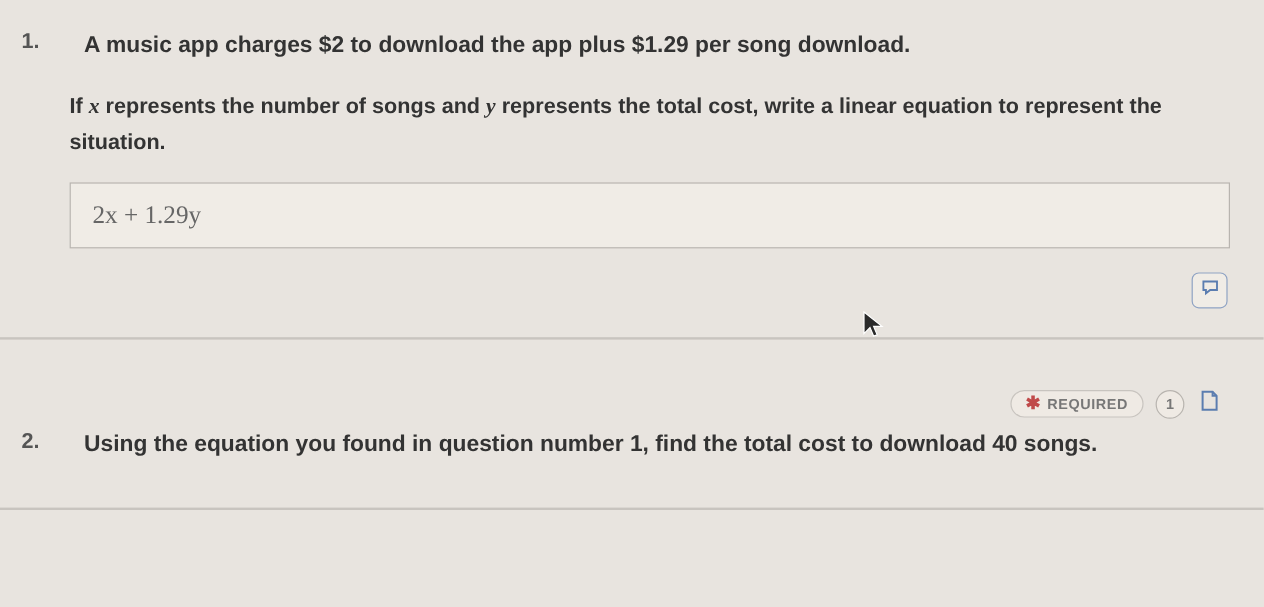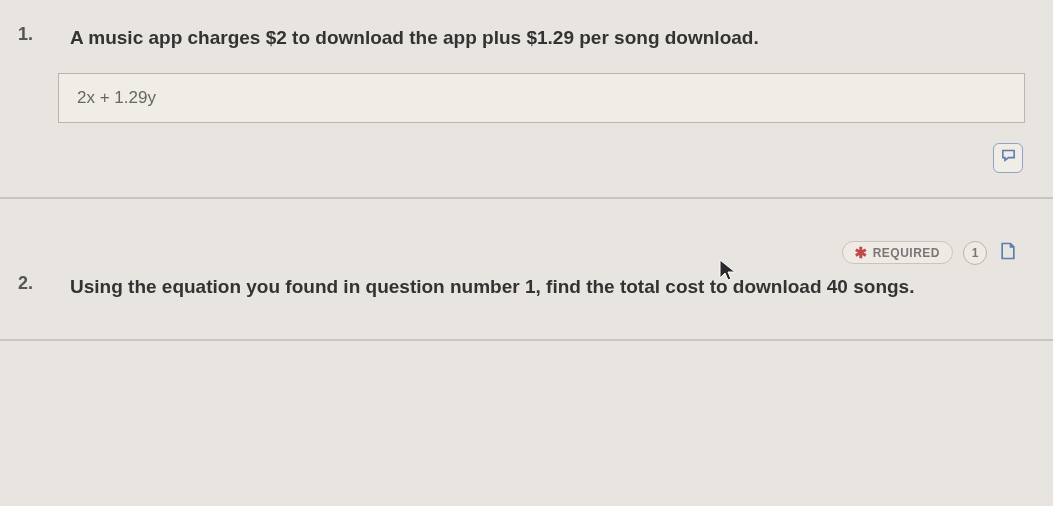--- a/index.html
+++ b/index.html
@@ -44,23 +44,23 @@
       line-height: 1.7;
       margin-bottom: 18px;
     }
     .mathvar { font-style: italic; font-family: 'Times New Roman', serif; }
     .answer-box {
       margin-left: 40px;
       margin-right: 10px;
       border: 1.5px solid #b8b4af;
       background: #f0ece6;
       padding: 14px 18px;
-      font-size: 17px;
+      font-size: 21px;
       color: #666;
-      font-family: Liberation Sans, sans-serif;
+      font-family: Liberation Serif, serif;
       min-height: 48px;
       display: flex;
       align-items: center;
     }
     .below-row {
       display: flex;
       justify-content: flex-end;
       align-items: center;
       padding: 20px 12px 6px 0;
       gap: 12px;
@@ -128,20 +128,23 @@
     .cursor svg { width: 20px; height: 24px; }
   </style>
 </head>
 <body>
 
 <div class="question-block">
   <div class="q-header">
     <div class="q-number">1.</div>
     <div class="q-text">A music app charges $2 to download the app plus $1.29 per song download.</div>
   </div>
+  <div class="q-sub">
+    <span>If </span><span class="mathvar">x</span><span> represents the number of songs and </span><span class="mathvar">y</span><span> represents the total cost, write a linear equation to represent the situation.</span>
+  </div>
   <div class="answer-box">
     <span>2x + 1.29y</span>
   </div>
   <div class="below-row">
     <div class="comment-icon">
       <span>
         <svg viewBox="0 0 24 24" fill="none" stroke="#5b7db0" stroke-width="2.2">
           <path d="M4 5h16v10H12l-5 4v-4H4V5z"></path>
         </svg>
       </span>

